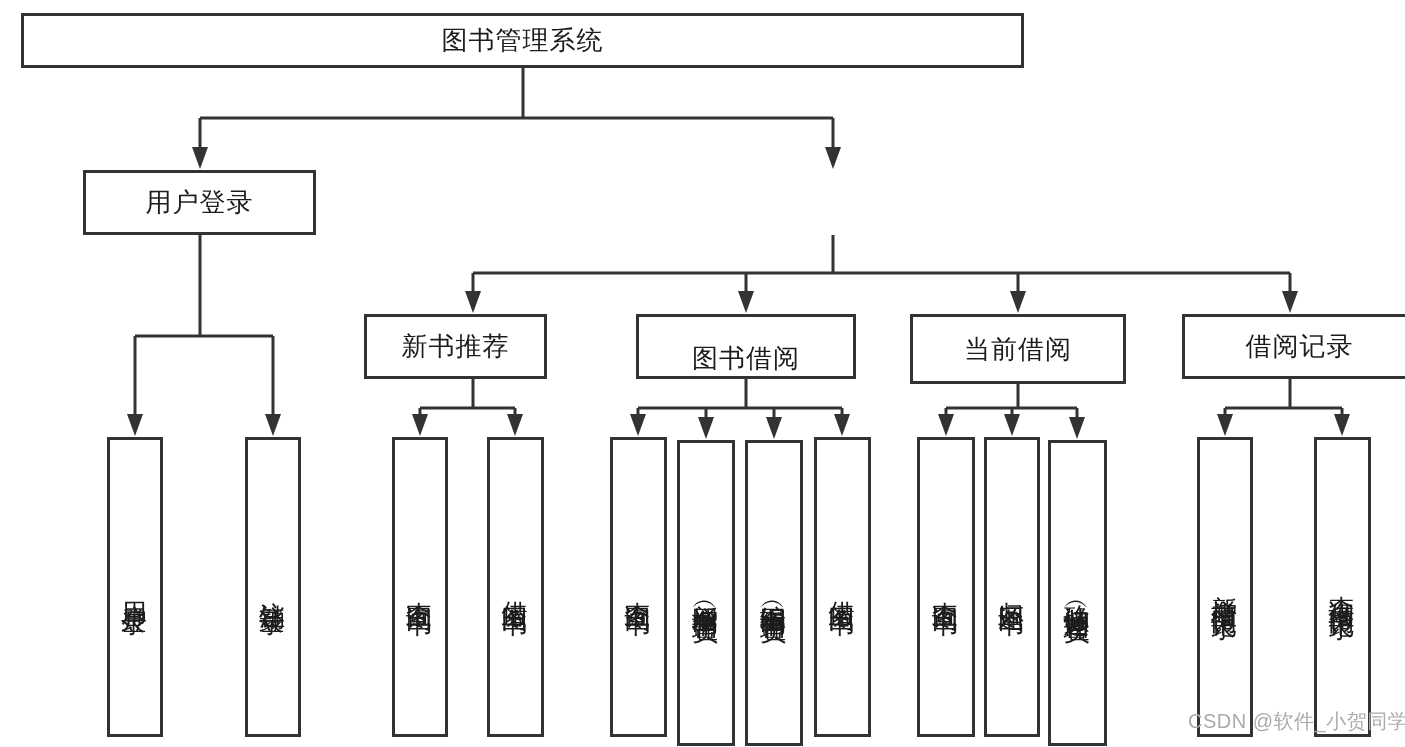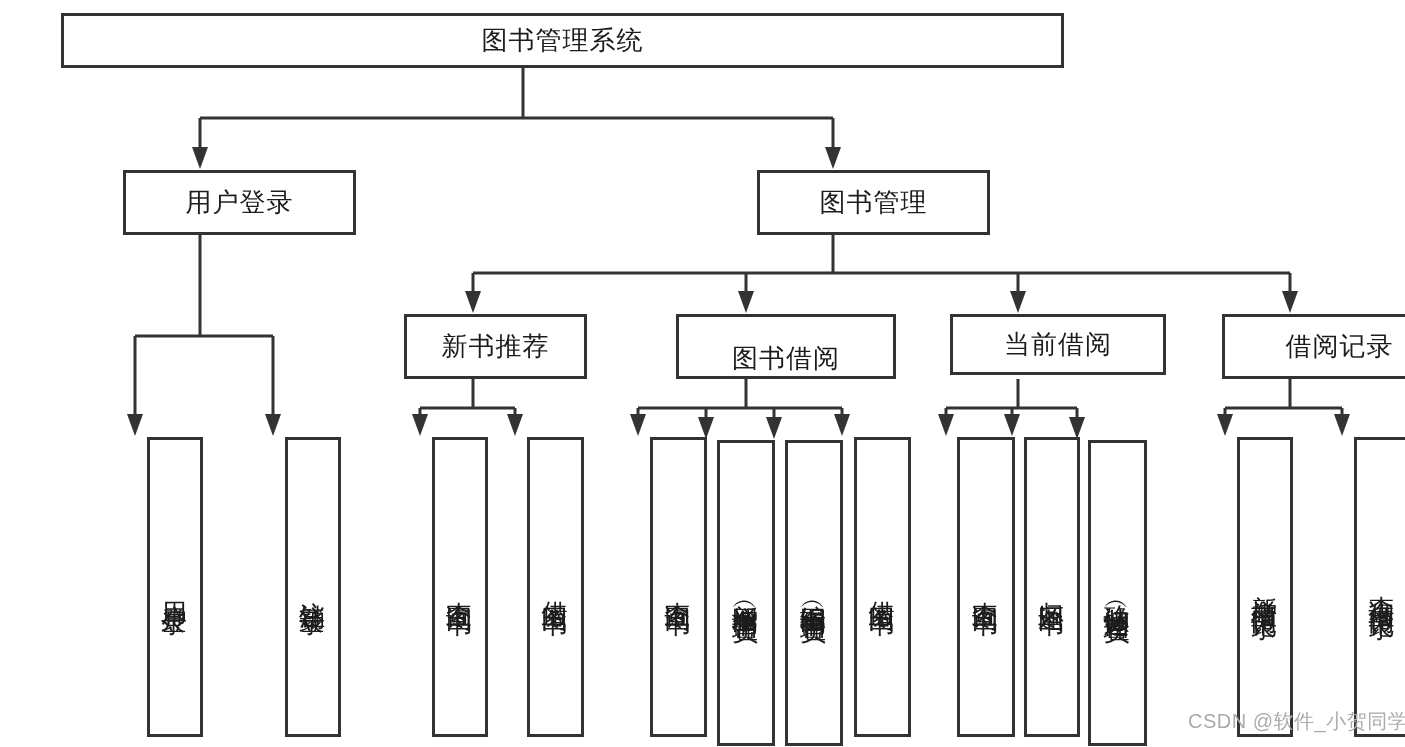--- a/index.html
+++ b/index.html
@@ -16,21 +16,20 @@
   .connectors .arrows{fill:#333333;stroke:none;}
   .node{
     position:absolute;
     box-sizing:border-box;
     border:3px solid #333333;
     background:#ffffff;
     display:flex;align-items:center;justify-content:center;
     font-size:26px;
     letter-spacing:1px;
     white-space:nowrap;
-    margin-left:40px;
   }
   .leaf .vtext{
     writing-mode:vertical-rl;
     text-orientation:mixed;
     letter-spacing:3px;
     font-size:26px;
     white-space:nowrap;
   }
   .leaf .vtext--long{letter-spacing:2px;}
   .leaf .vtext--mid{letter-spacing:4px;}
@@ -80,31 +79,28 @@
       M1342 436 L1334 414 L1350 414 Z"></path>
   </svg>
 
   <div class="node" style="left:21px;top:13px;width:1003px;height:55px;">
     <span>图书管理系统</span>
   </div>
 
   <div class="node" style="left:83px;top:170px;width:233px;height:65px;">
     <span>用户登录</span>
   </div>
-  <div class="node" style="left:717px;top:170px;width:233px;height:65px;">
-    <span>图书管理</span>
-  </div>
 
   <div class="node" style="left:364px;top:314px;width:183px;height:65px;">
     <span>新书推荐</span>
   </div>
   <div class="node" style="left:636px;top:314px;width:220px;height:65px;align-items:flex-end;">
     <span>图书借阅</span>
   </div>
-  <div class="node" style="left:910px;top:314px;width:216px;height:61px;justify-content:center;">
+  <div class="node" style="left:910px;top:314px;width:216px;height:70px;justify-content:center;">
     <span>当前借阅</span>
   </div>
   <div class="node" style="left:1182px;top:314px;width:235px;height:65px;">
     <span>借阅记录</span>
   </div>
 
   <div class="node leaf" style="left:107px;top:437px;width:56px;height:300px;">
     <span class="vtext">用户登录</span>
   </div>
   <div class="node leaf" style="left:245px;top:437px;width:56px;height:300px;">

